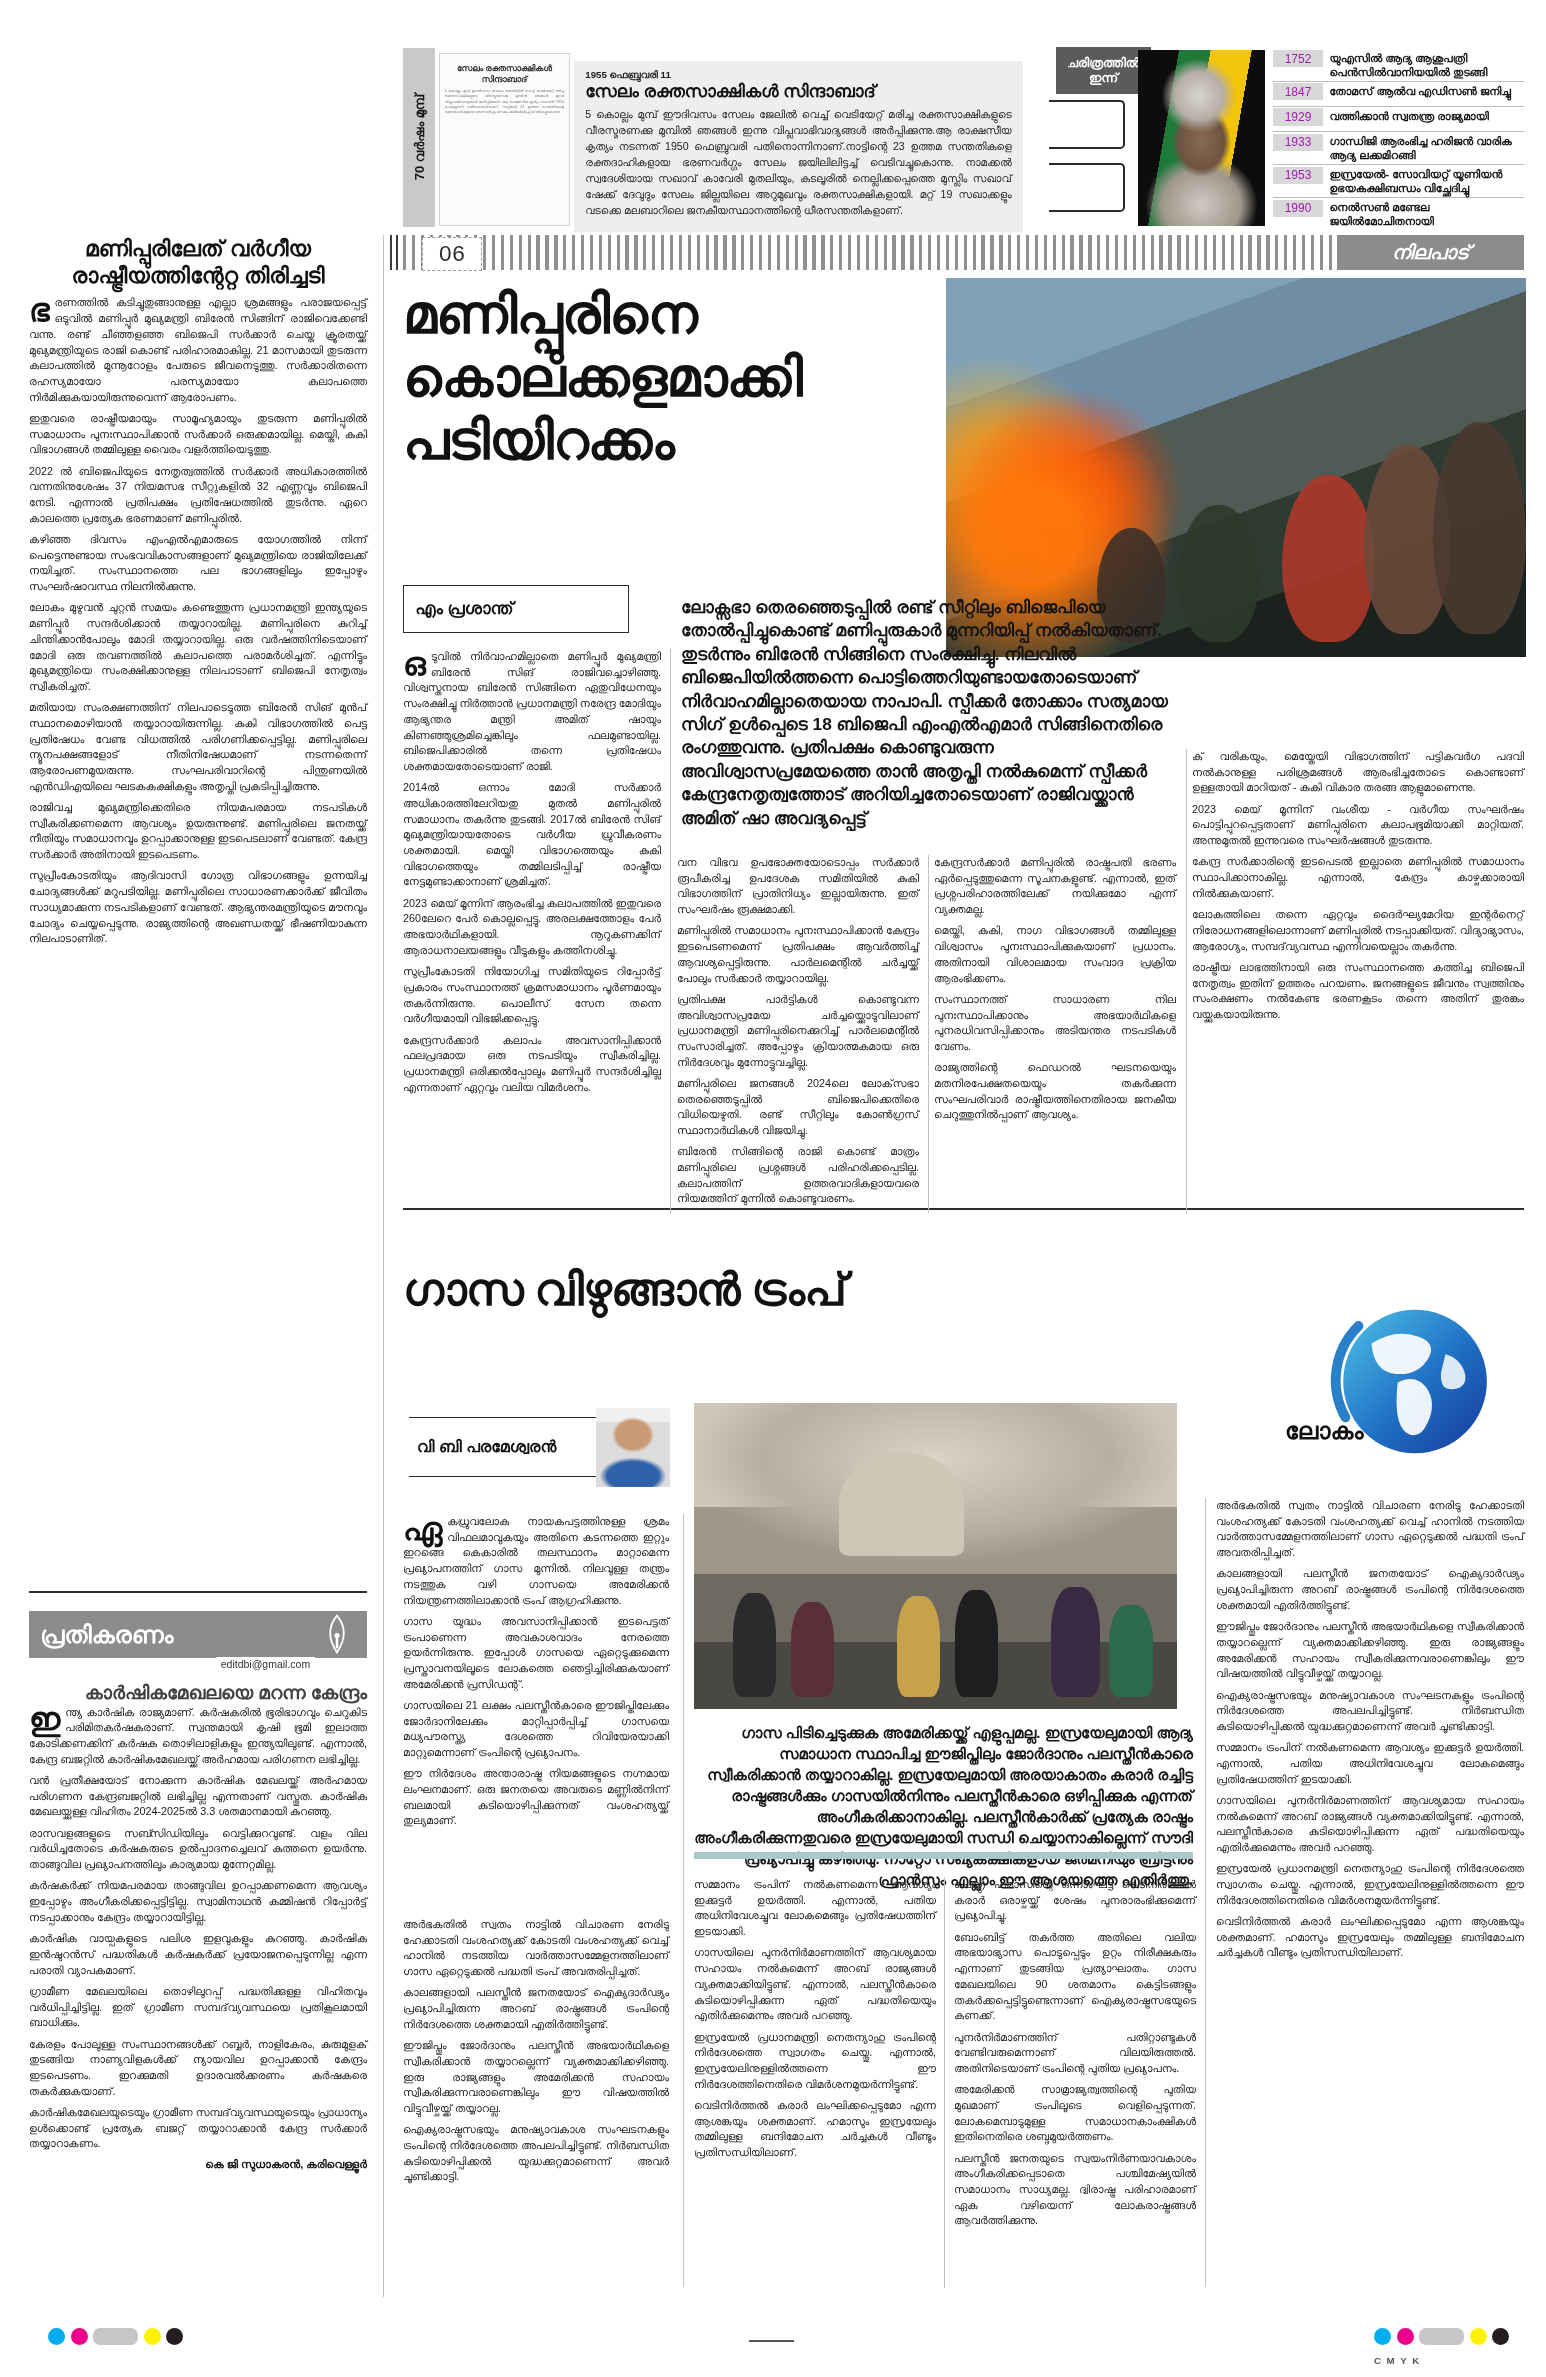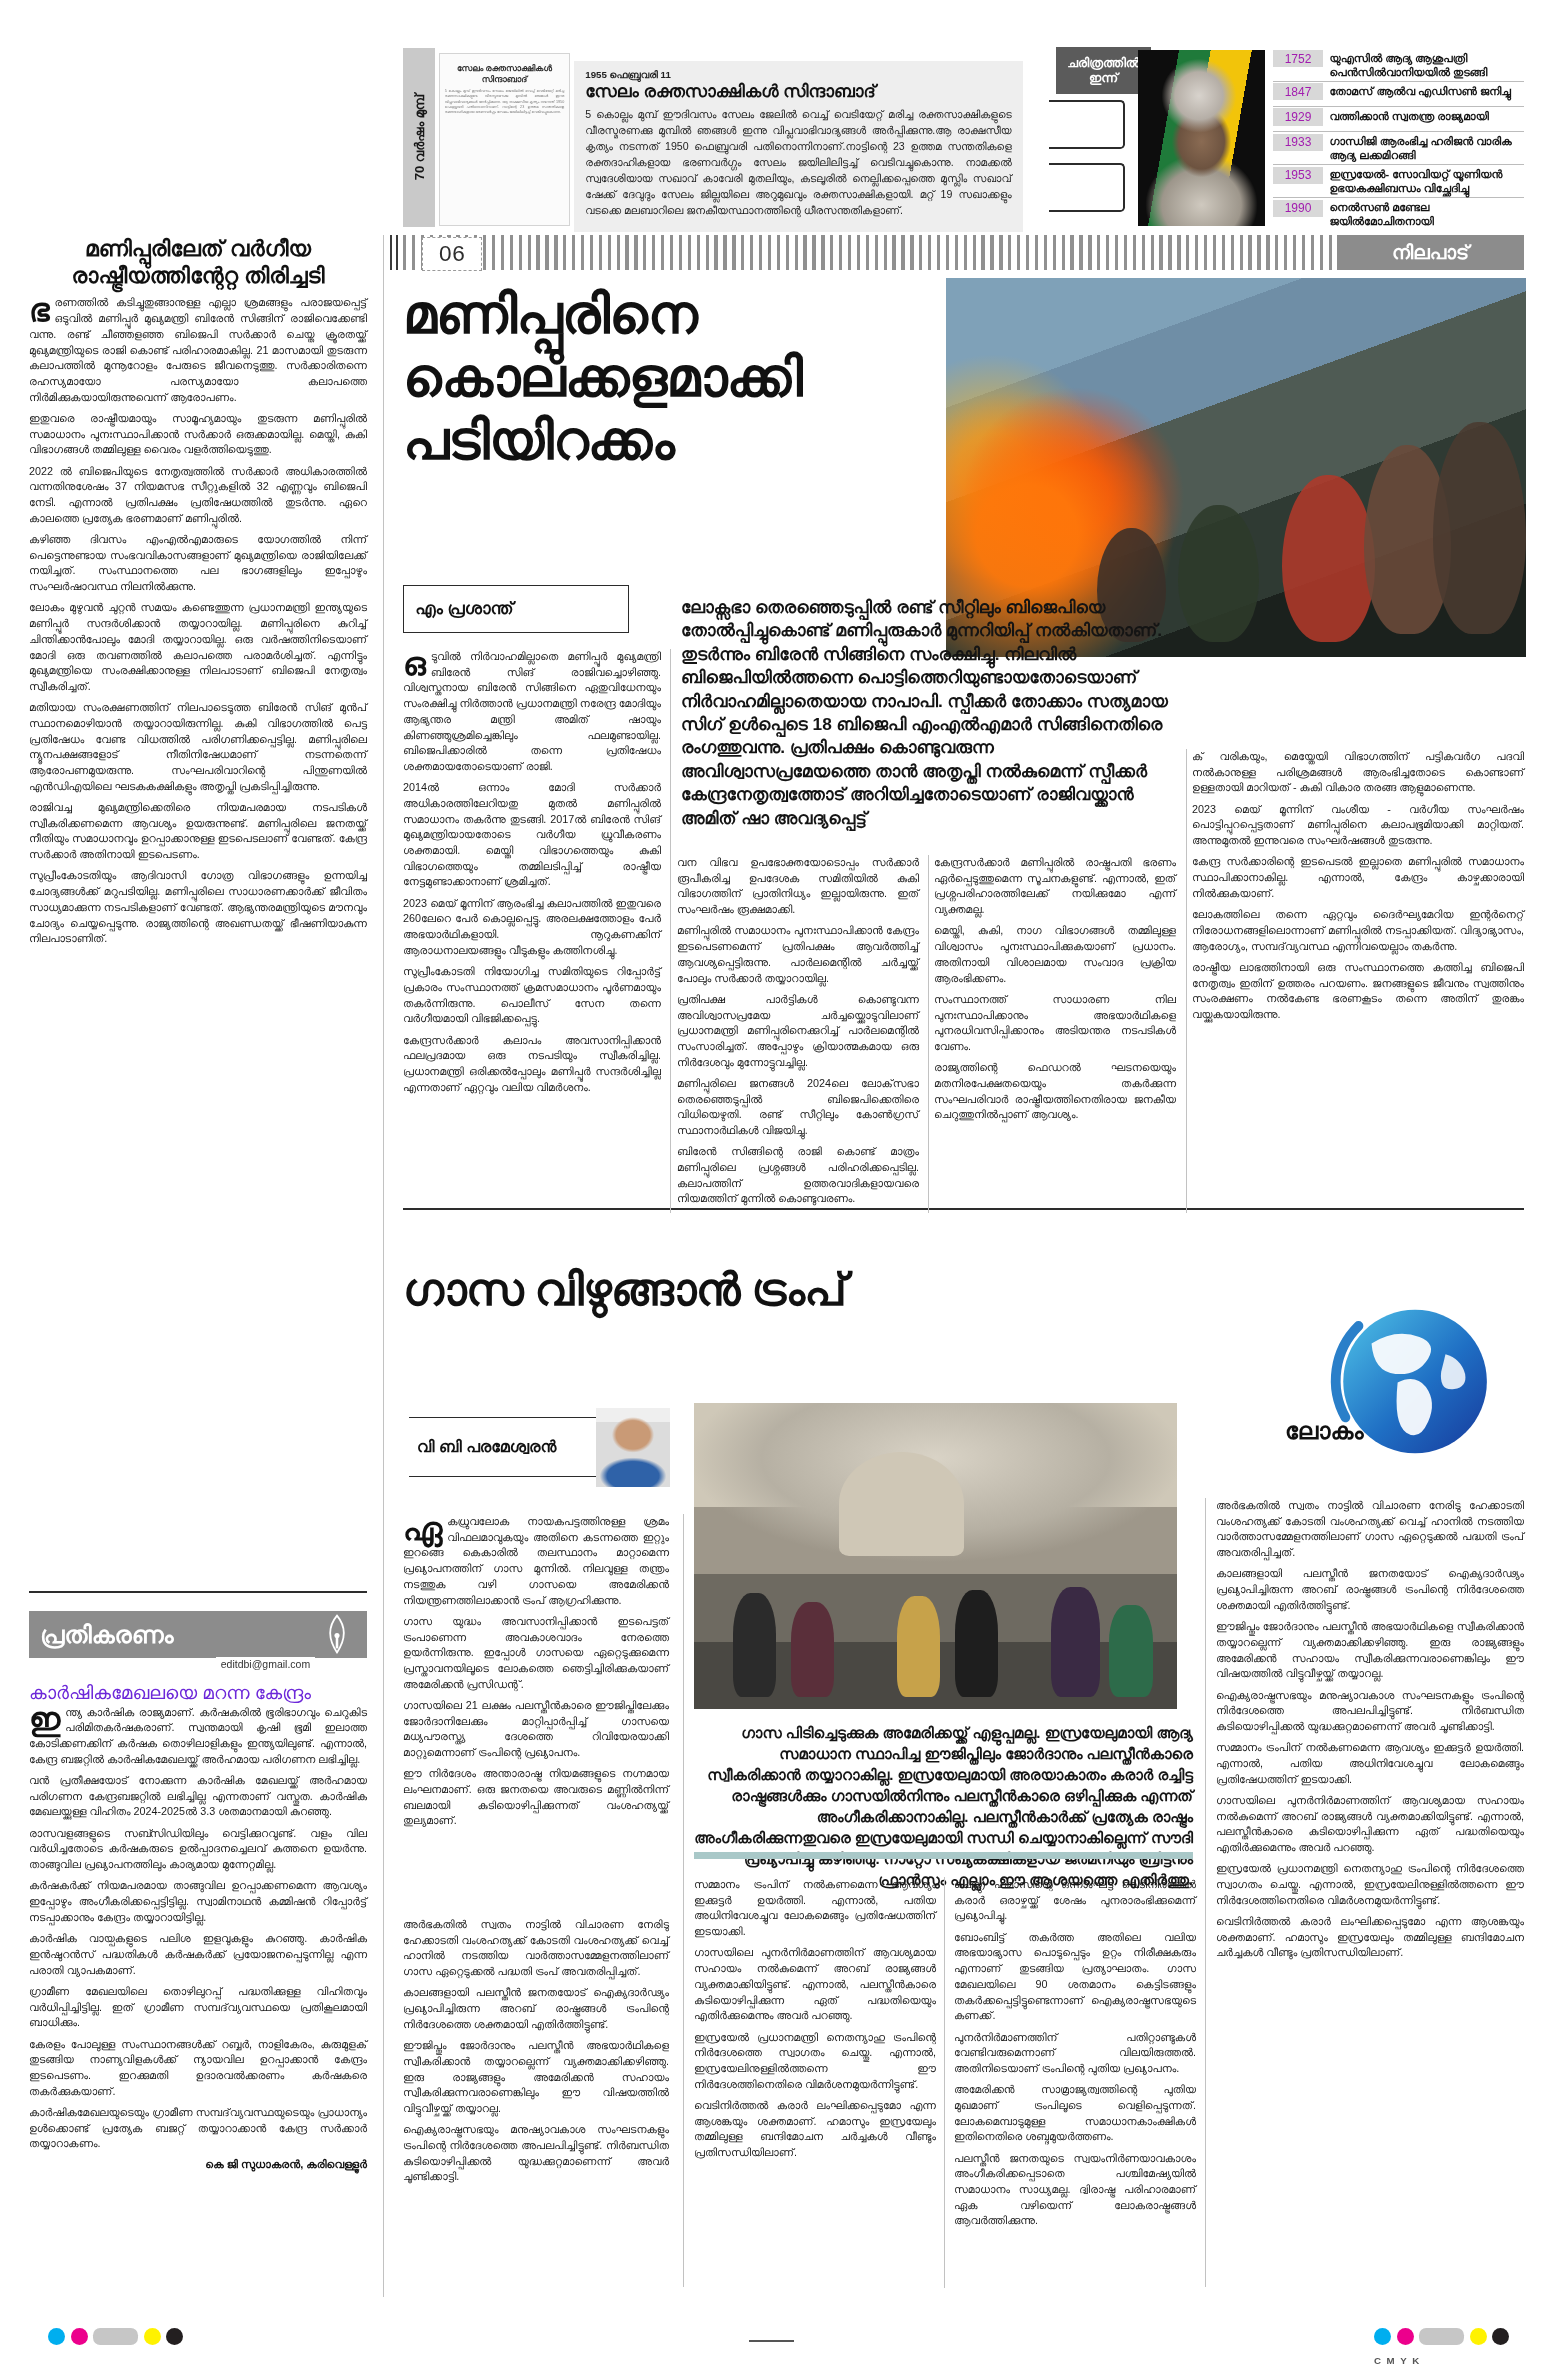--- a/index.html
+++ b/index.html
@@ -89,21 +89,21 @@
     background:repeating-linear-gradient(90deg,#909090 0 3.2px,#ffffff 3.2px 8.9px);
   }
   .pagebar .pnum{
     position:absolute;left:19.3px;top:1.6px;width:58px;height:32px;background:#fff;
     border:0.8px dashed #9a9a9a;display:flex;align-items:center;justify-content:center;
     font-size:22.6px;color:#2e2e2e;letter-spacing:0.8px;font-family:"Liberation Sans",sans-serif;
   }
   .pagebar .sect{
     position:absolute;right:0;top:0;width:187px;height:35px;background:#8c8c8c;
     color:#fff;display:flex;align-items:center;justify-content:center;
-    font-size:19.3px;font-weight:bold;
+    font-size:19.3px;font-weight:bold;font-style:italic;
   }
   .vrule-left{position:absolute;left:390px;top:235px;width:2.4px;height:35px;background:#3a3a3a;}
   .vrule-left2{position:absolute;left:396px;top:235px;width:1.6px;height:35px;background:#3a3a3a;}
 
   
   .vline{position:absolute;background:#c2c2c2;width:0.8px;}
   .hline{position:absolute;background:#2d2d2d;height:1.6px;}
   .hline-thin{position:absolute;background:#bdbdbd;height:0.8px;}
 
   
@@ -171,21 +171,21 @@
   .prathi-bar{
     position:relative;height:47px;background:#8c8c8c;display:flex;align-items:center;
   }
   .prathi-bar .ttl{color:#fff;font-size:24px;font-weight:bold;padding-left:11.3px;}
   .prathi-mail{
     position:absolute;right:52px;bottom:-13px;background:#fff;padding:0.8px 4.8px;
     font-size:10.5px;color:#333;font-family:"Liberation Sans",sans-serif;
   }
   .prathi-pen{position:absolute;right:13px;top:3.2px;width:34px;height:40px;}
   .prathi-head{
-    margin-top:24px;font-size:18.5px;font-weight:normal;text-align:left;color:#6d28d9;line-height:22.6px;
+    margin-top:24px;font-size:18.5px;font-weight:bold;text-align:right;color:#404040;line-height:22.6px;
   }
   .prathi-sign{font-size:11px;font-weight:bold;text-align:right;margin-top:4.8px;color:#111;}
 
   
   .cmyk{position:absolute;display:flex;align-items:center;gap:5.6px;}
   .cmyk i{display:block;width:17px;height:17px;border-radius:50%;}
   .cmyk .bar{width:45px;height:17px;border-radius:7.2px;background:#c6c6c6;}
   .cmyk-label{position:absolute;font-size:9.7px;letter-spacing:5.6px;color:#555;font-weight:bold;}
   .mandela{
     width:100%;height:100%;

